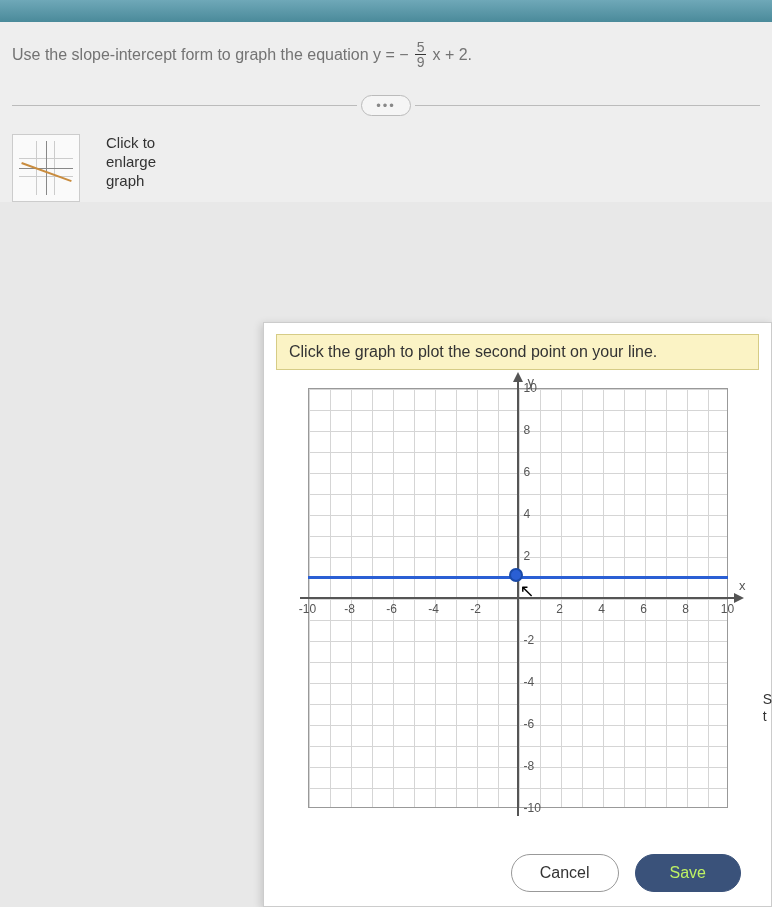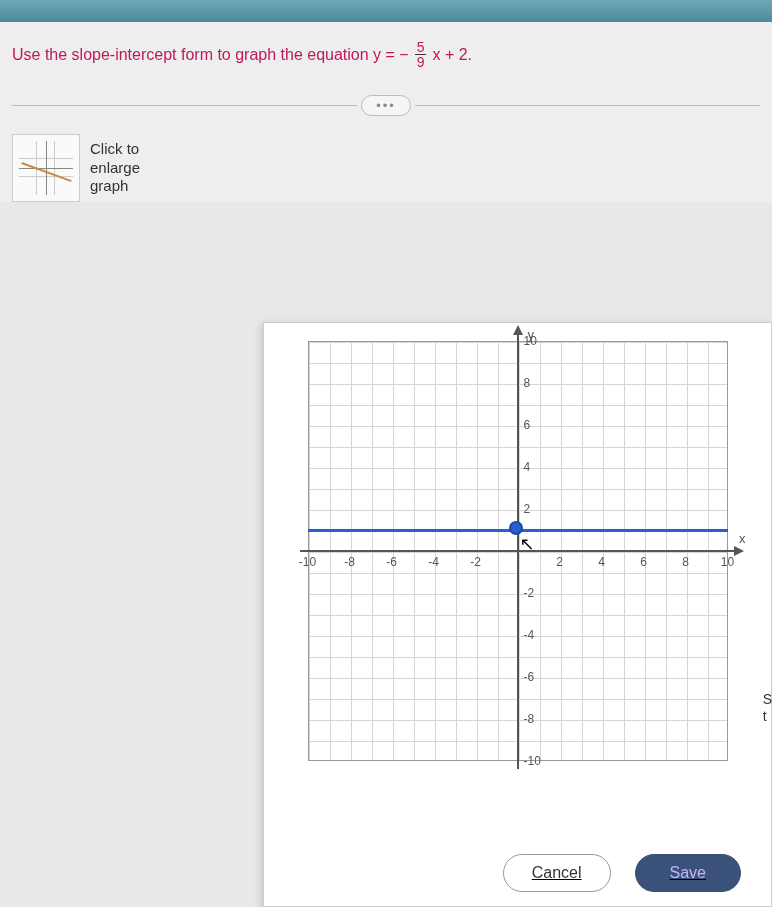--- a/index.html
+++ b/index.html
@@ -14,21 +14,21 @@
     .top-bar {
       height: 22px;
       background: linear-gradient(#6fa8b8, #4a8a9a);
     }
     .content {
       background: #eeeeee;
       padding: 18px 12px 0 12px;
     }
     .question {
       font-size: 16px;
-      color: #be185d;
+      color: #737373;
       display: flex;
       align-items: center;
       flex-wrap: wrap;
       gap: 4px;
     }
     .frac {
       display: inline-flex;
       flex-direction: column;
       align-items: center;
       font-size: 14px;
@@ -58,22 +58,22 @@
       margin: 0 4px;
       cursor: pointer;
     }
     .instruction2 {
       font-size: 16px;
       color: #333;
       margin-bottom: 14px;
     }
     .enlarge-area {
       display: flex;
-      align-items: center;
-      gap: 10px;
+      align-items: flex-start;
+      gap: 26px;
     }
     .enlarge-box {
       width: 68px;
       height: 68px;
       border: 1px solid #ccc;
       background: #fafafa;
       position: relative;
       cursor: pointer;
     }
     .enlarge-box .mini-grid {
@@ -215,38 +215,37 @@
       top: 368px;
       font-size: 14px;
       color: #333;
       line-height: 1.2;
     }
     .button-row {
       position: absolute;
       bottom: 14px;
       right: 30px;
       display: flex;
-      gap: 24px;
+      gap: 16px;
       align-items: center;
-      text-decoration: underline;
     }
     .btn {
       font-size: 16px;
       padding: 9px 28px;
       border-radius: 22px;
       cursor: pointer;
       border: 1px solid #999;
     }
     .btn-cancel {
       background: #fff;
       color: #333;
     }
     .btn-save {
       background: #3a527a;
-      color: #c4b5fd;
+      color: #bef264;
       border-color: #3a527a;
       padding: 9px 34px;
     }
   </style>
 </head>
 <body>
 
 <div class="top-bar"></div>
 
 <div class="content">
@@ -273,20 +272,21 @@
       <div class="mini-line"></div>
     </div>
     <div class="enlarge-text" style="white-space:pre-line;">Click to
 enlarge
 graph</div>
   </div>
 </div>
 
 <div class="graph-panel">
 
+  <div class="hint-bar">Click the graph to plot the second point on your line.</div>
 
   <div class="plot-container">
     <div class="plot-grid"></div>
     <div class="axis-x"></div>
     <div class="axis-y"></div>
     <div class="axis-label-x">x</div>
     <div class="axis-label-y">y</div>
 
     <div class="plot-line"></div>
     <div class="plot-point"></div>

